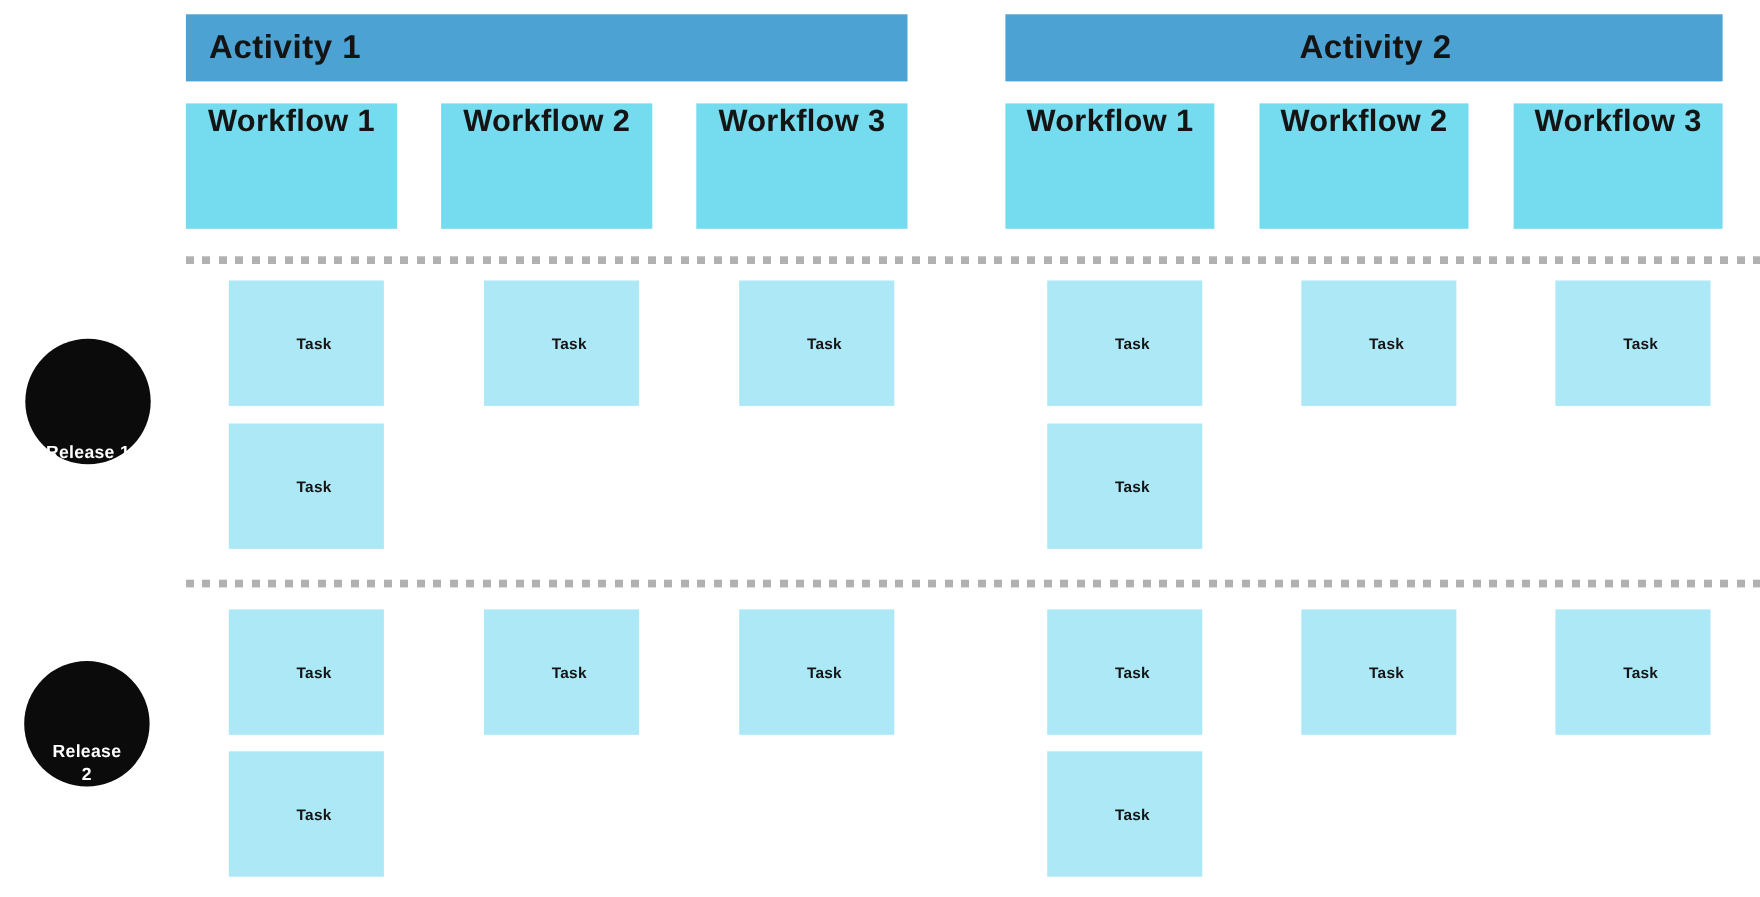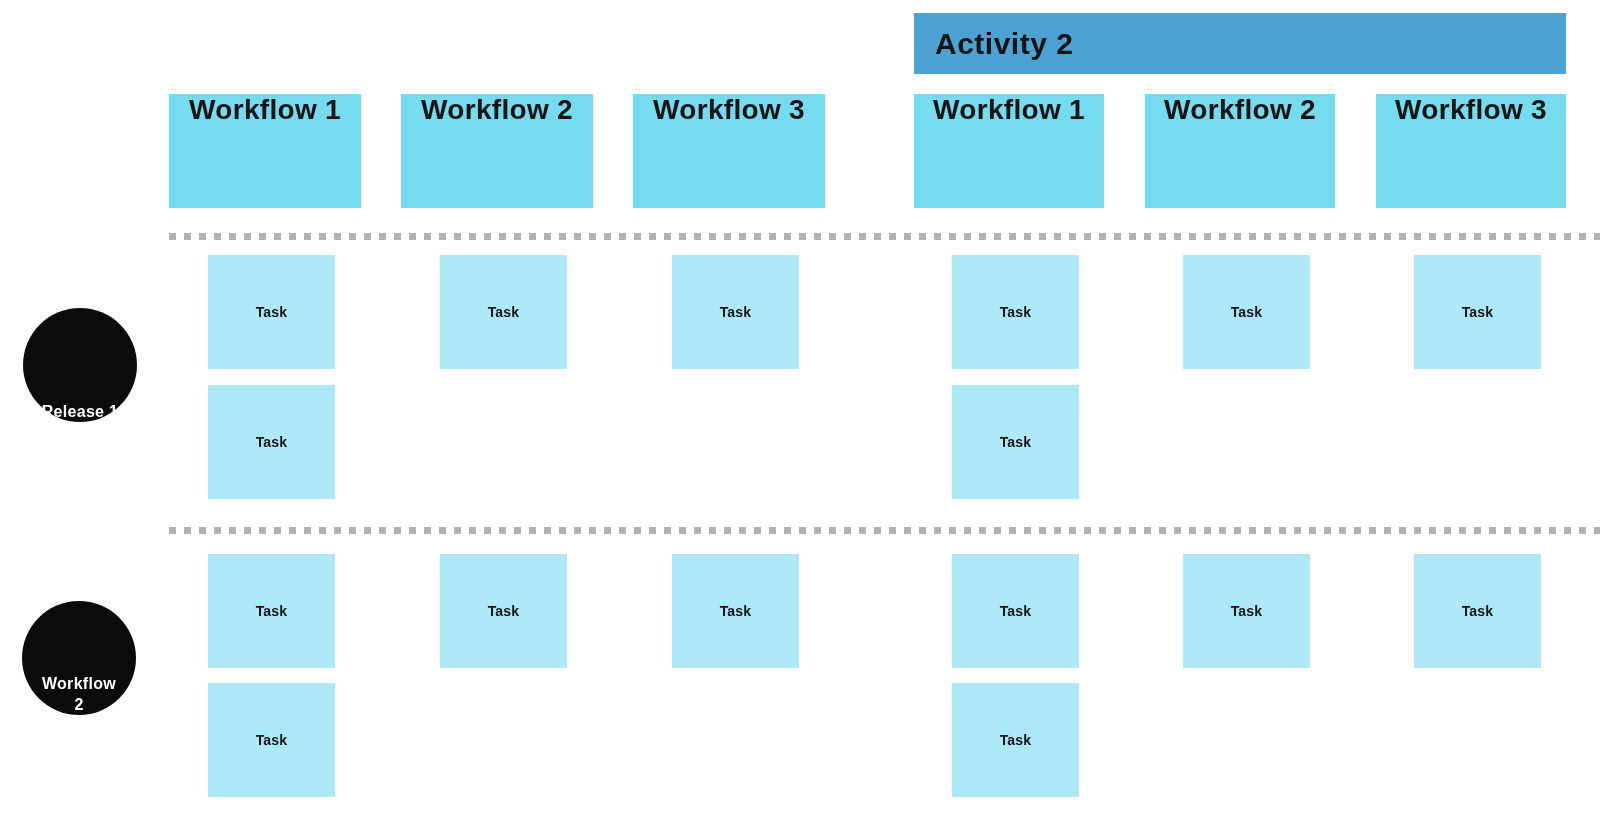--- a/index.html
+++ b/index.html
@@ -79,34 +79,38 @@
     letter-spacing: 0.3px;
   }
   .task-card {
     position: absolute;
     width: 127px;
     height: 114px;
     background: var(--task-card, #ADE8F7);
     display: flex;
     align-items: center;
     justify-content: center;
+    padding-left: 14px;
   }
   .task-card span {
     font-size: 14px;
     font-weight: 700;
     color: var(--label-text, #141414);
     letter-spacing: 0.2px;
   }
 </style>
 </head>
 <body>
 
 <div class="canvas">
 
-  <div class="activity-bar" style="left:914px; width:652px;">
+  <div class="activity-bar" style="left:169px; width:656px;">
+    <span>Activity 1</span>
+  </div>
+  <div class="activity-bar" style="left:914px; width:652px;justify-content:center;">
     <span>Activity 2</span>
   </div>
 
   <div class="workflow-box" style="left:169px; width:192px;">
     <span>Workflow 1</span>
   </div>
   <div class="workflow-box" style="left:401px; width:192px;">
     <span>Workflow 2</span>
   </div>
   <div class="workflow-box" style="left:633px; width:192px;">
@@ -124,21 +128,21 @@
   </div>
 
   <div class="divider" style="top:233px;"></div>
   <div class="divider" style="top:527px;"></div>
 
   <div class="release-circle" style="left:23px; top:308px;">
     <span>Release 1</span>
     <span></span>
   </div>
   <div class="release-circle" style="left:22px; top:601px;">
-    <span>Workflow</span>
+    <span>Release</span>
     <span>2</span>
   </div>
 
   <div id="task-layer">
       <div class="task-card" style="left: 208px; top: 255px;">
         <span>Task</span>
       </div>
       <div class="task-card" style="left: 208px; top: 385px;">
         <span>Task</span>
       </div>

